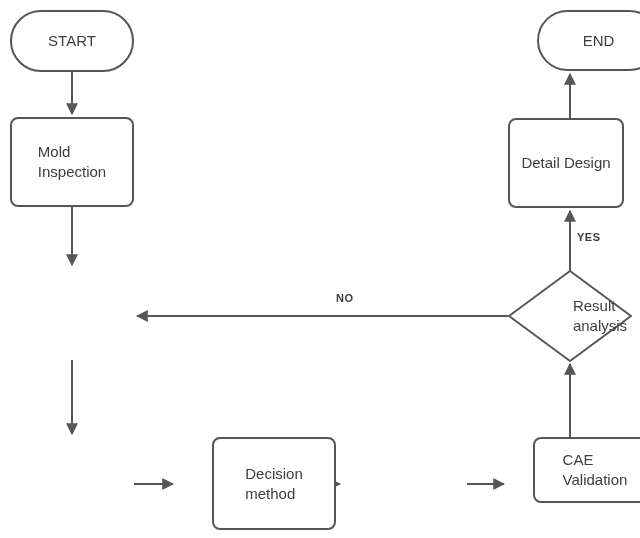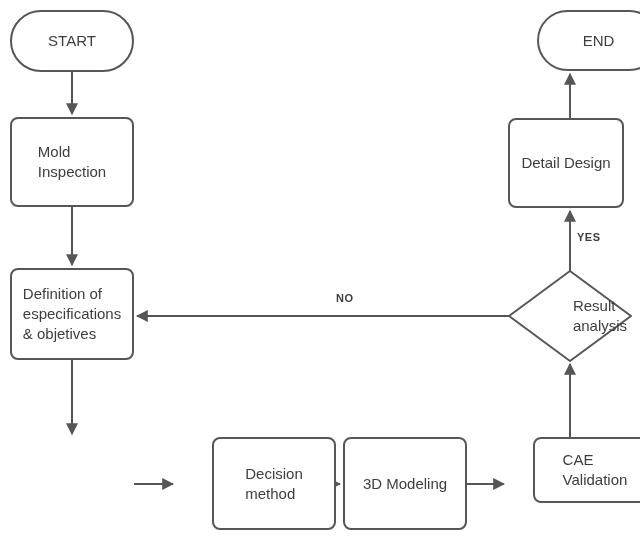--- a/index.html
+++ b/index.html
@@ -82,29 +82,25 @@
     <line x1="509" y1="316" x2="137" y2="316" stroke="#565656" stroke-width="2" marker-end="url(#arrowhead)"></line>
 
     <polygon points="570,271 631,316 570,361 509,316" fill="#ffffff" stroke="#565656" stroke-width="2" stroke-linejoin="round"></polygon>
   </svg>
 
   <div id="n-start" class="node stadium">START</div>
 
   <div id="n-mold" class="node rect">Mold
 Inspection</div>
 
-  <div id="n-definition" class="node rect">Definition of
-especifications
-&amp; objetives</div>
 
 
   <div id="n-decision" class="node rect">Decision
 method</div>
 
-  <div id="n-modeling" class="node rect">3D Modeling</div>
 
   <div id="n-cae" class="node rect">CAE
 Validation</div>
 
   <div id="n-result-label" class="node diamond-label">Result
 analysis</div>
 
   <div id="n-detail" class="node rect">Detail Design</div>
 
   <div id="n-end" class="node stadium">END</div>

